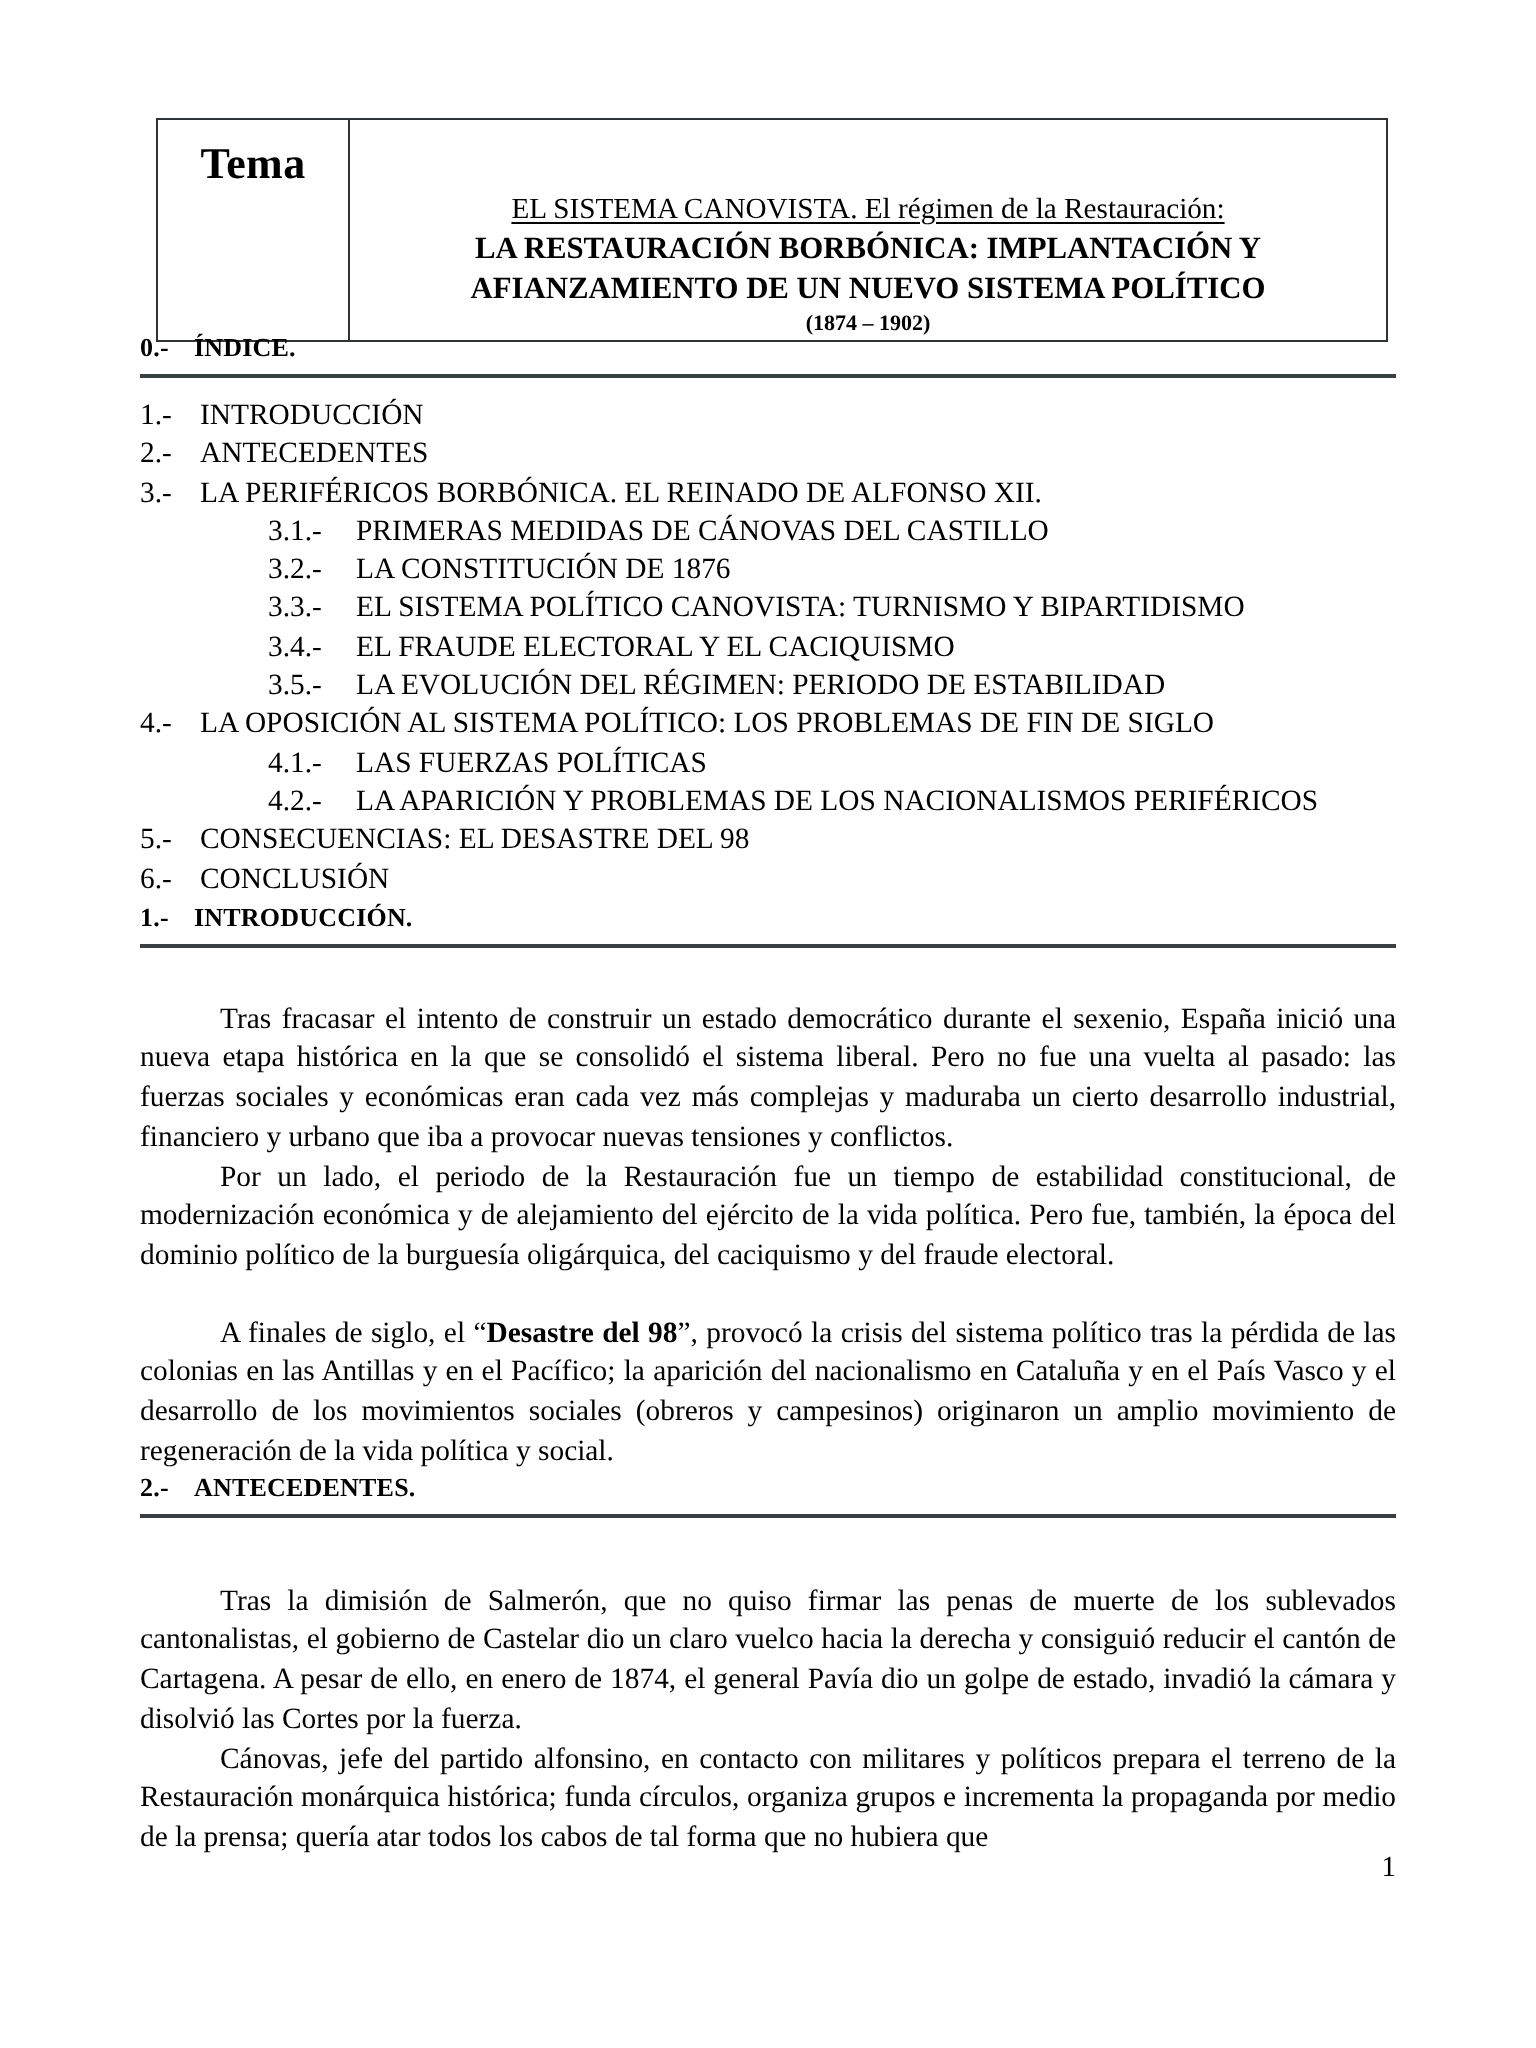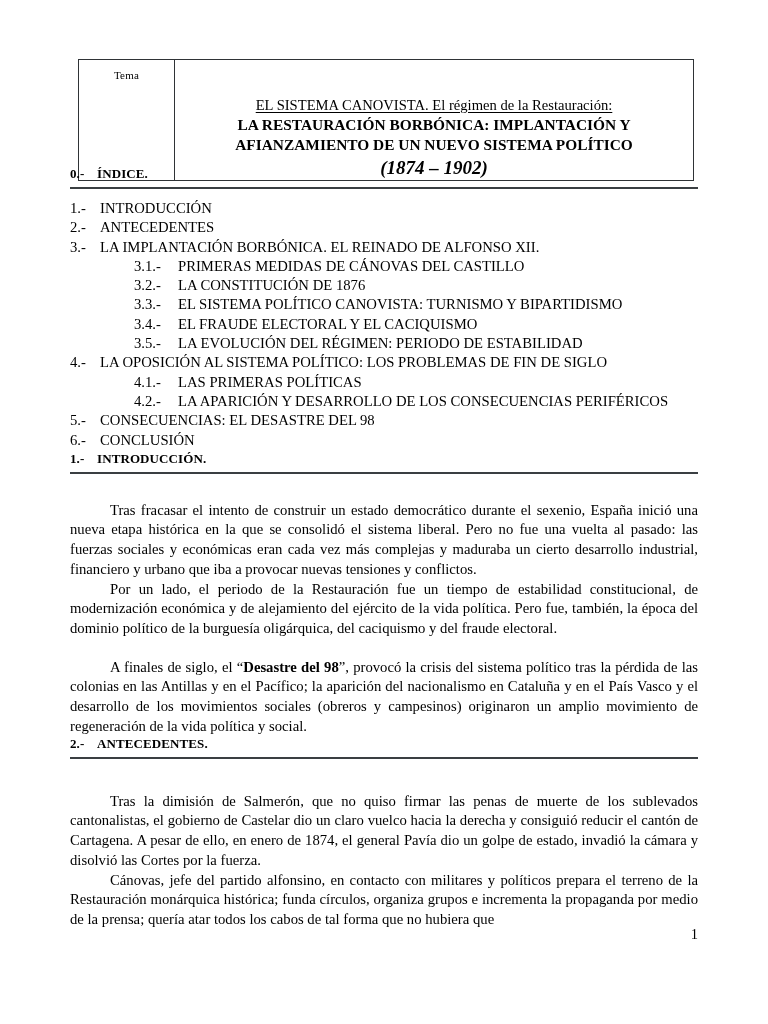--- a/index.html
+++ b/index.html
@@ -41,22 +41,22 @@
     border: 1.6px solid #2f3336;
     padding: 0;
     vertical-align: top;
   }
   .tt-label-cell {
     width: 95px;
     text-align: center;
   }
   .tt-label {
     display: block;
-    font-weight: normal;
-    font-size: 11px;
+    font-weight: bold;
+    font-size: 22px;
     letter-spacing: .2px;
     padding: 9px 0 0 0;
     line-height: 1.2;
   }
   .tt-body-cell {
     padding: 7px 8px 8px 8px;
     text-align: center;
   }
   .tt-line1 {
     display: block;
@@ -70,23 +70,22 @@
   .tt-line2, .tt-line3 {
     display: block;
     font-weight: bold;
     font-size: 15.4px;
     line-height: 1.3;
     white-space: nowrap;
   }
   .tt-line4 {
     display: block;
     font-weight: bold;
-    font-size: 19px;
+    font-size: 11px;
     line-height: 1.35;
-    font-style: italic;
   }
 
   
   .section-head {
     position: absolute;
     left: 70px;
     width: 628px;
     font-weight: bold;
     font-size: 13px;
     letter-spacing: .1px;
@@ -176,29 +175,29 @@
   </tbody>
     </table>
 
   <div class="section-head" id="head-indice">
     <span class="num">0.-</span><span>ÍNDICE.</span>
   </div>
 
   <div class="index-list">
     <div class="index-item lvl1"><span class="inum">1.-</span><span>INTRODUCCIÓN</span></div>
     <div class="index-item lvl1"><span class="inum">2.-</span><span>ANTECEDENTES</span></div>
-    <div class="index-item lvl1"><span class="inum">3.-</span><span>LA IMPLANTACIÓN BORBÓNICA. EL REINADO DE ALFONSO XII.</span></div>
+    <div class="index-item lvl1"><span class="inum">3.-</span><span>LA PERIFÉRICOS BORBÓNICA. EL REINADO DE ALFONSO XII.</span></div>
     <div class="index-item lvl2"><span class="inum">3.1.-</span><span>PRIMERAS MEDIDAS DE CÁNOVAS DEL CASTILLO</span></div>
     <div class="index-item lvl2"><span class="inum">3.2.-</span><span>LA CONSTITUCIÓN DE 1876</span></div>
     <div class="index-item lvl2"><span class="inum">3.3.-</span><span>EL SISTEMA POLÍTICO CANOVISTA: TURNISMO Y BIPARTIDISMO</span></div>
     <div class="index-item lvl2"><span class="inum">3.4.-</span><span>EL FRAUDE ELECTORAL Y EL CACIQUISMO</span></div>
     <div class="index-item lvl2"><span class="inum">3.5.-</span><span>LA EVOLUCIÓN DEL RÉGIMEN: PERIODO DE ESTABILIDAD</span></div>
     <div class="index-item lvl1"><span class="inum">4.-</span><span>LA OPOSICIÓN AL SISTEMA POLÍTICO: LOS PROBLEMAS DE FIN DE SIGLO</span></div>
-    <div class="index-item lvl2"><span class="inum">4.1.-</span><span>LAS PRIMERAS POLÍTICAS</span></div>
-    <div class="index-item lvl2"><span class="inum">4.2.-</span><span>LA APARICIÓN Y DESARROLLO DE LOS CONSECUENCIAS PERIFÉRICOS</span></div>
+    <div class="index-item lvl2"><span class="inum">4.1.-</span><span>LAS FUERZAS POLÍTICAS</span></div>
+    <div class="index-item lvl2"><span class="inum">4.2.-</span><span>LA APARICIÓN Y PROBLEMAS DE LOS NACIONALISMOS PERIFÉRICOS</span></div>
     <div class="index-item lvl1"><span class="inum">5.-</span><span>CONSECUENCIAS: EL DESASTRE DEL 98</span></div>
     <div class="index-item lvl1"><span class="inum">6.-</span><span>CONCLUSIÓN</span></div>
   </div>
 
   <div class="section-head" id="head-intro">
     <span class="num">1.-</span><span>INTRODUCCIÓN.</span>
   </div>
 
   <p class="para" id="para-1">Tras fracasar el intento de construir un estado democrático durante el sexenio, España inició una nueva etapa histórica en la que se consolidó el sistema liberal. Pero no fue una vuelta al pasado: las fuerzas sociales y económicas eran cada vez más complejas y maduraba un cierto desarrollo industrial, financiero y urbano que iba a provocar nuevas tensiones y conflictos.</p>
 

